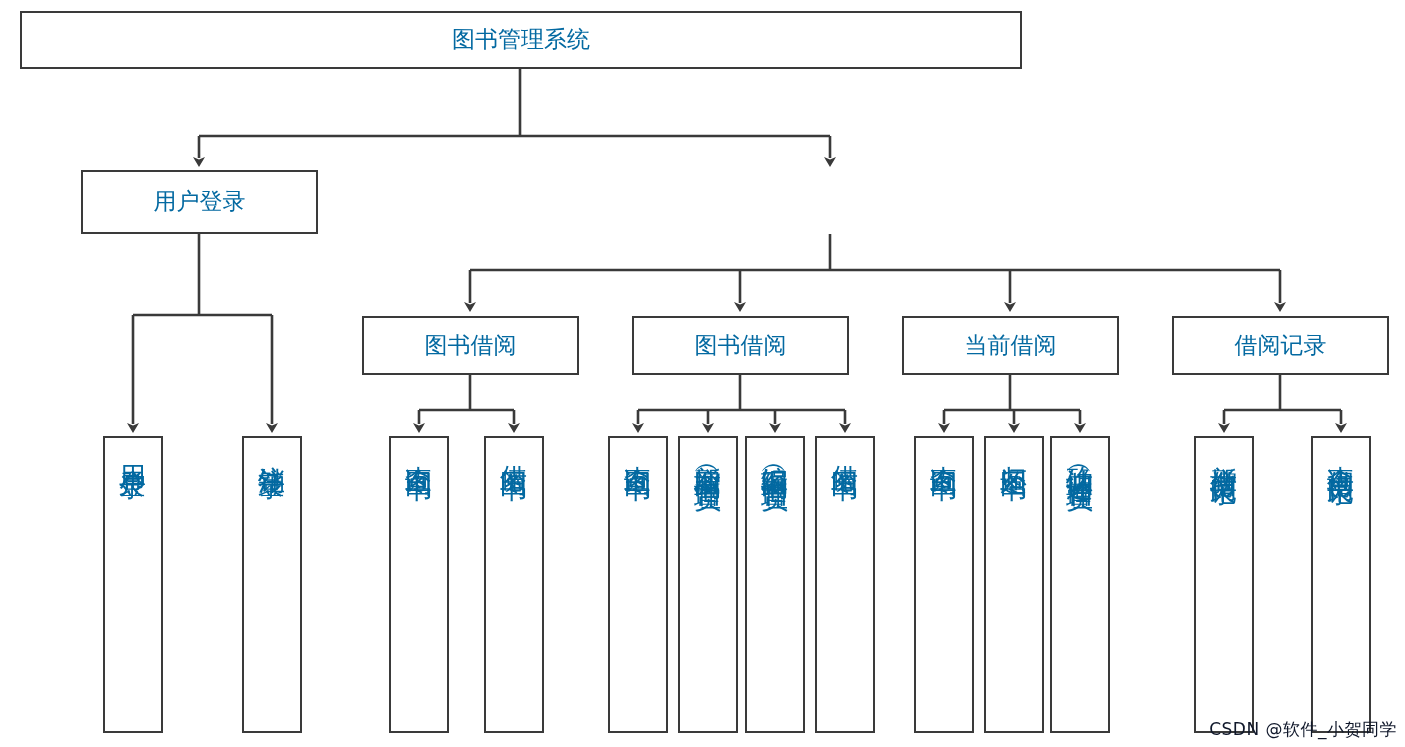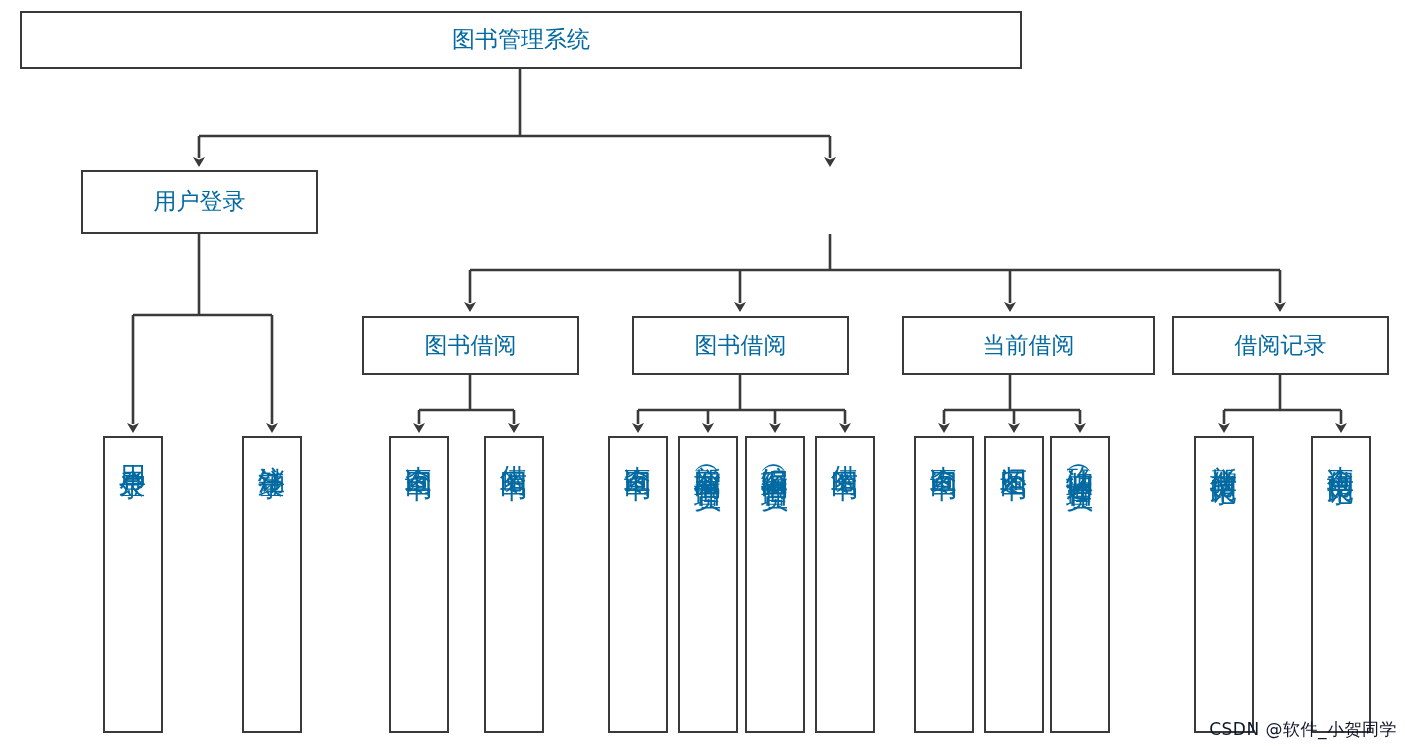--- a/index.html
+++ b/index.html
@@ -131,21 +131,21 @@
   <div class="node horizontal" style="left:81px; top:170px; width:237px; height:64px;">
     <span class="label">用户登录</span>
   </div>
 
   <div class="node horizontal" style="left:362px; top:316px; width:217px; height:59px;">
     <span class="label">图书借阅</span>
   </div>
   <div class="node horizontal" style="left:632px; top:316px; width:217px; height:59px;">
     <span class="label">图书借阅</span>
   </div>
-  <div class="node horizontal" style="left:902px; top:316px; width:253px; height:59px;">
+  <div class="node horizontal" style="left:902px; top:316px; width:217px; height:59px;">
     <span class="label">当前借阅</span>
   </div>
   <div class="node horizontal" style="left:1172px; top:316px; width:217px; height:59px;">
     <span class="label">借阅记录</span>
   </div>
 
   <div class="node vertical" style="left:103px; top:436px; width:60px; height:297px;">
     <span class="label">用户登录</span>
   </div>
   <div class="node vertical" style="left:242px; top:436px; width:60px; height:297px;">

